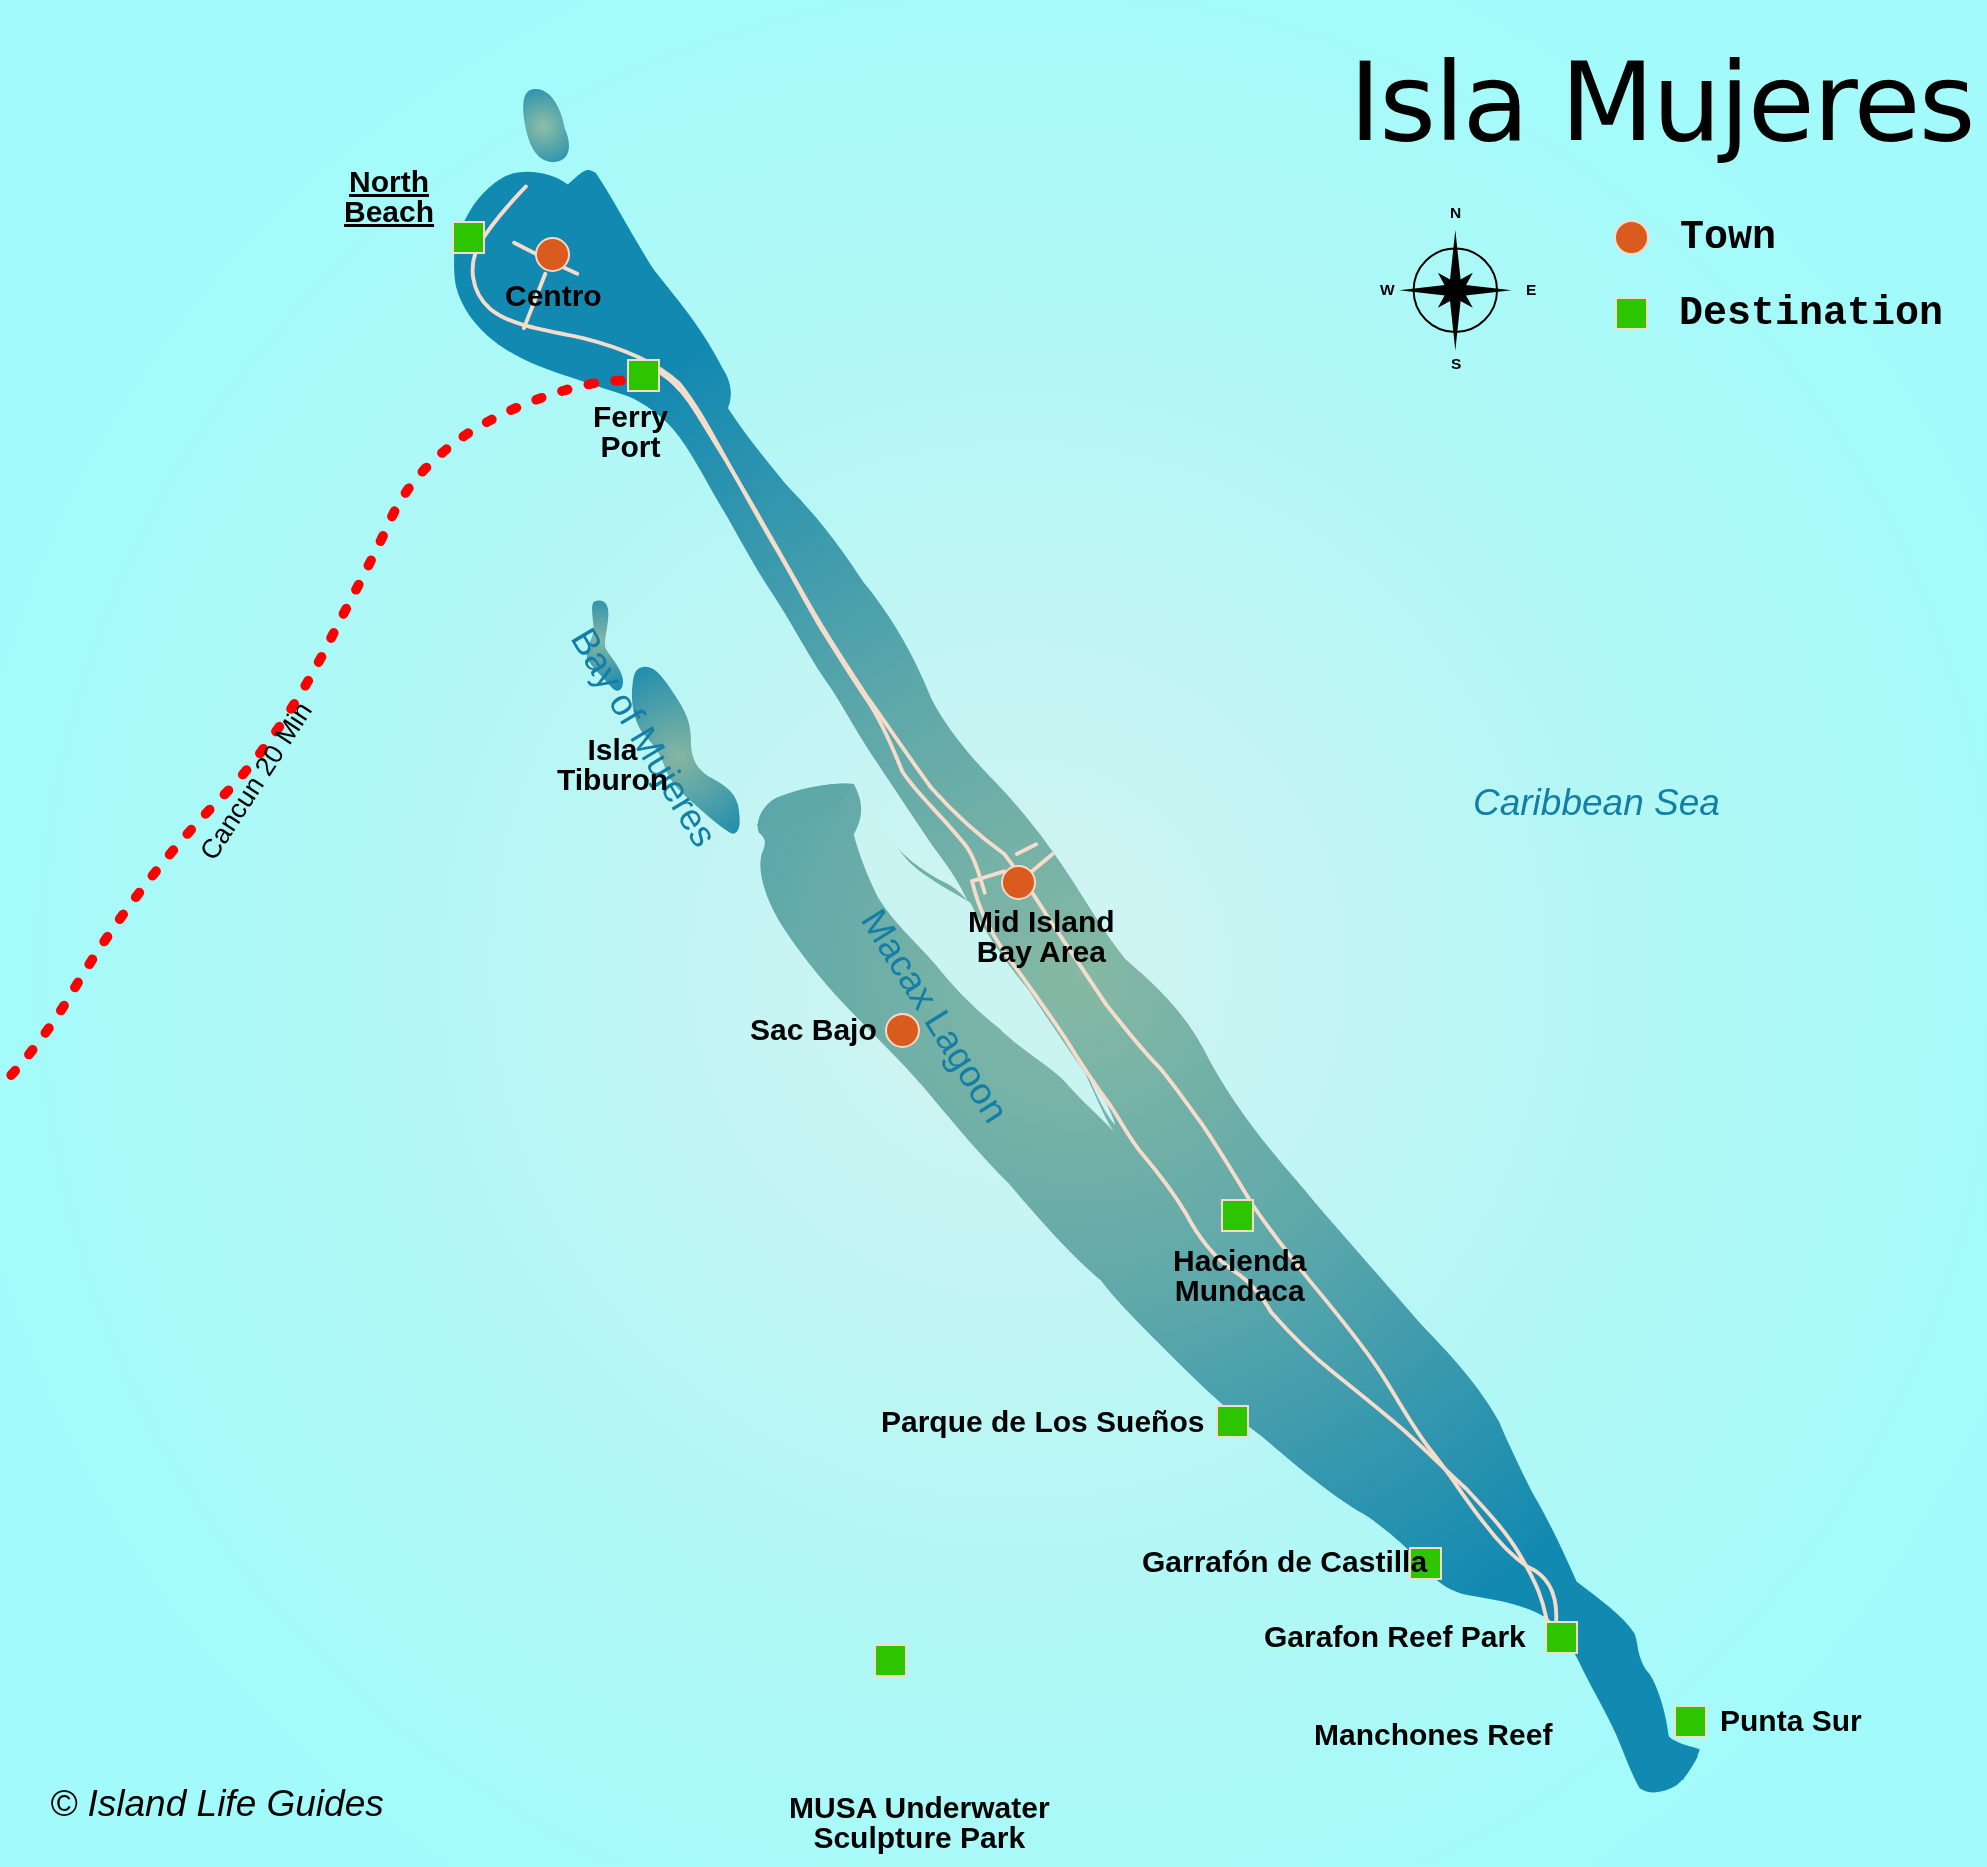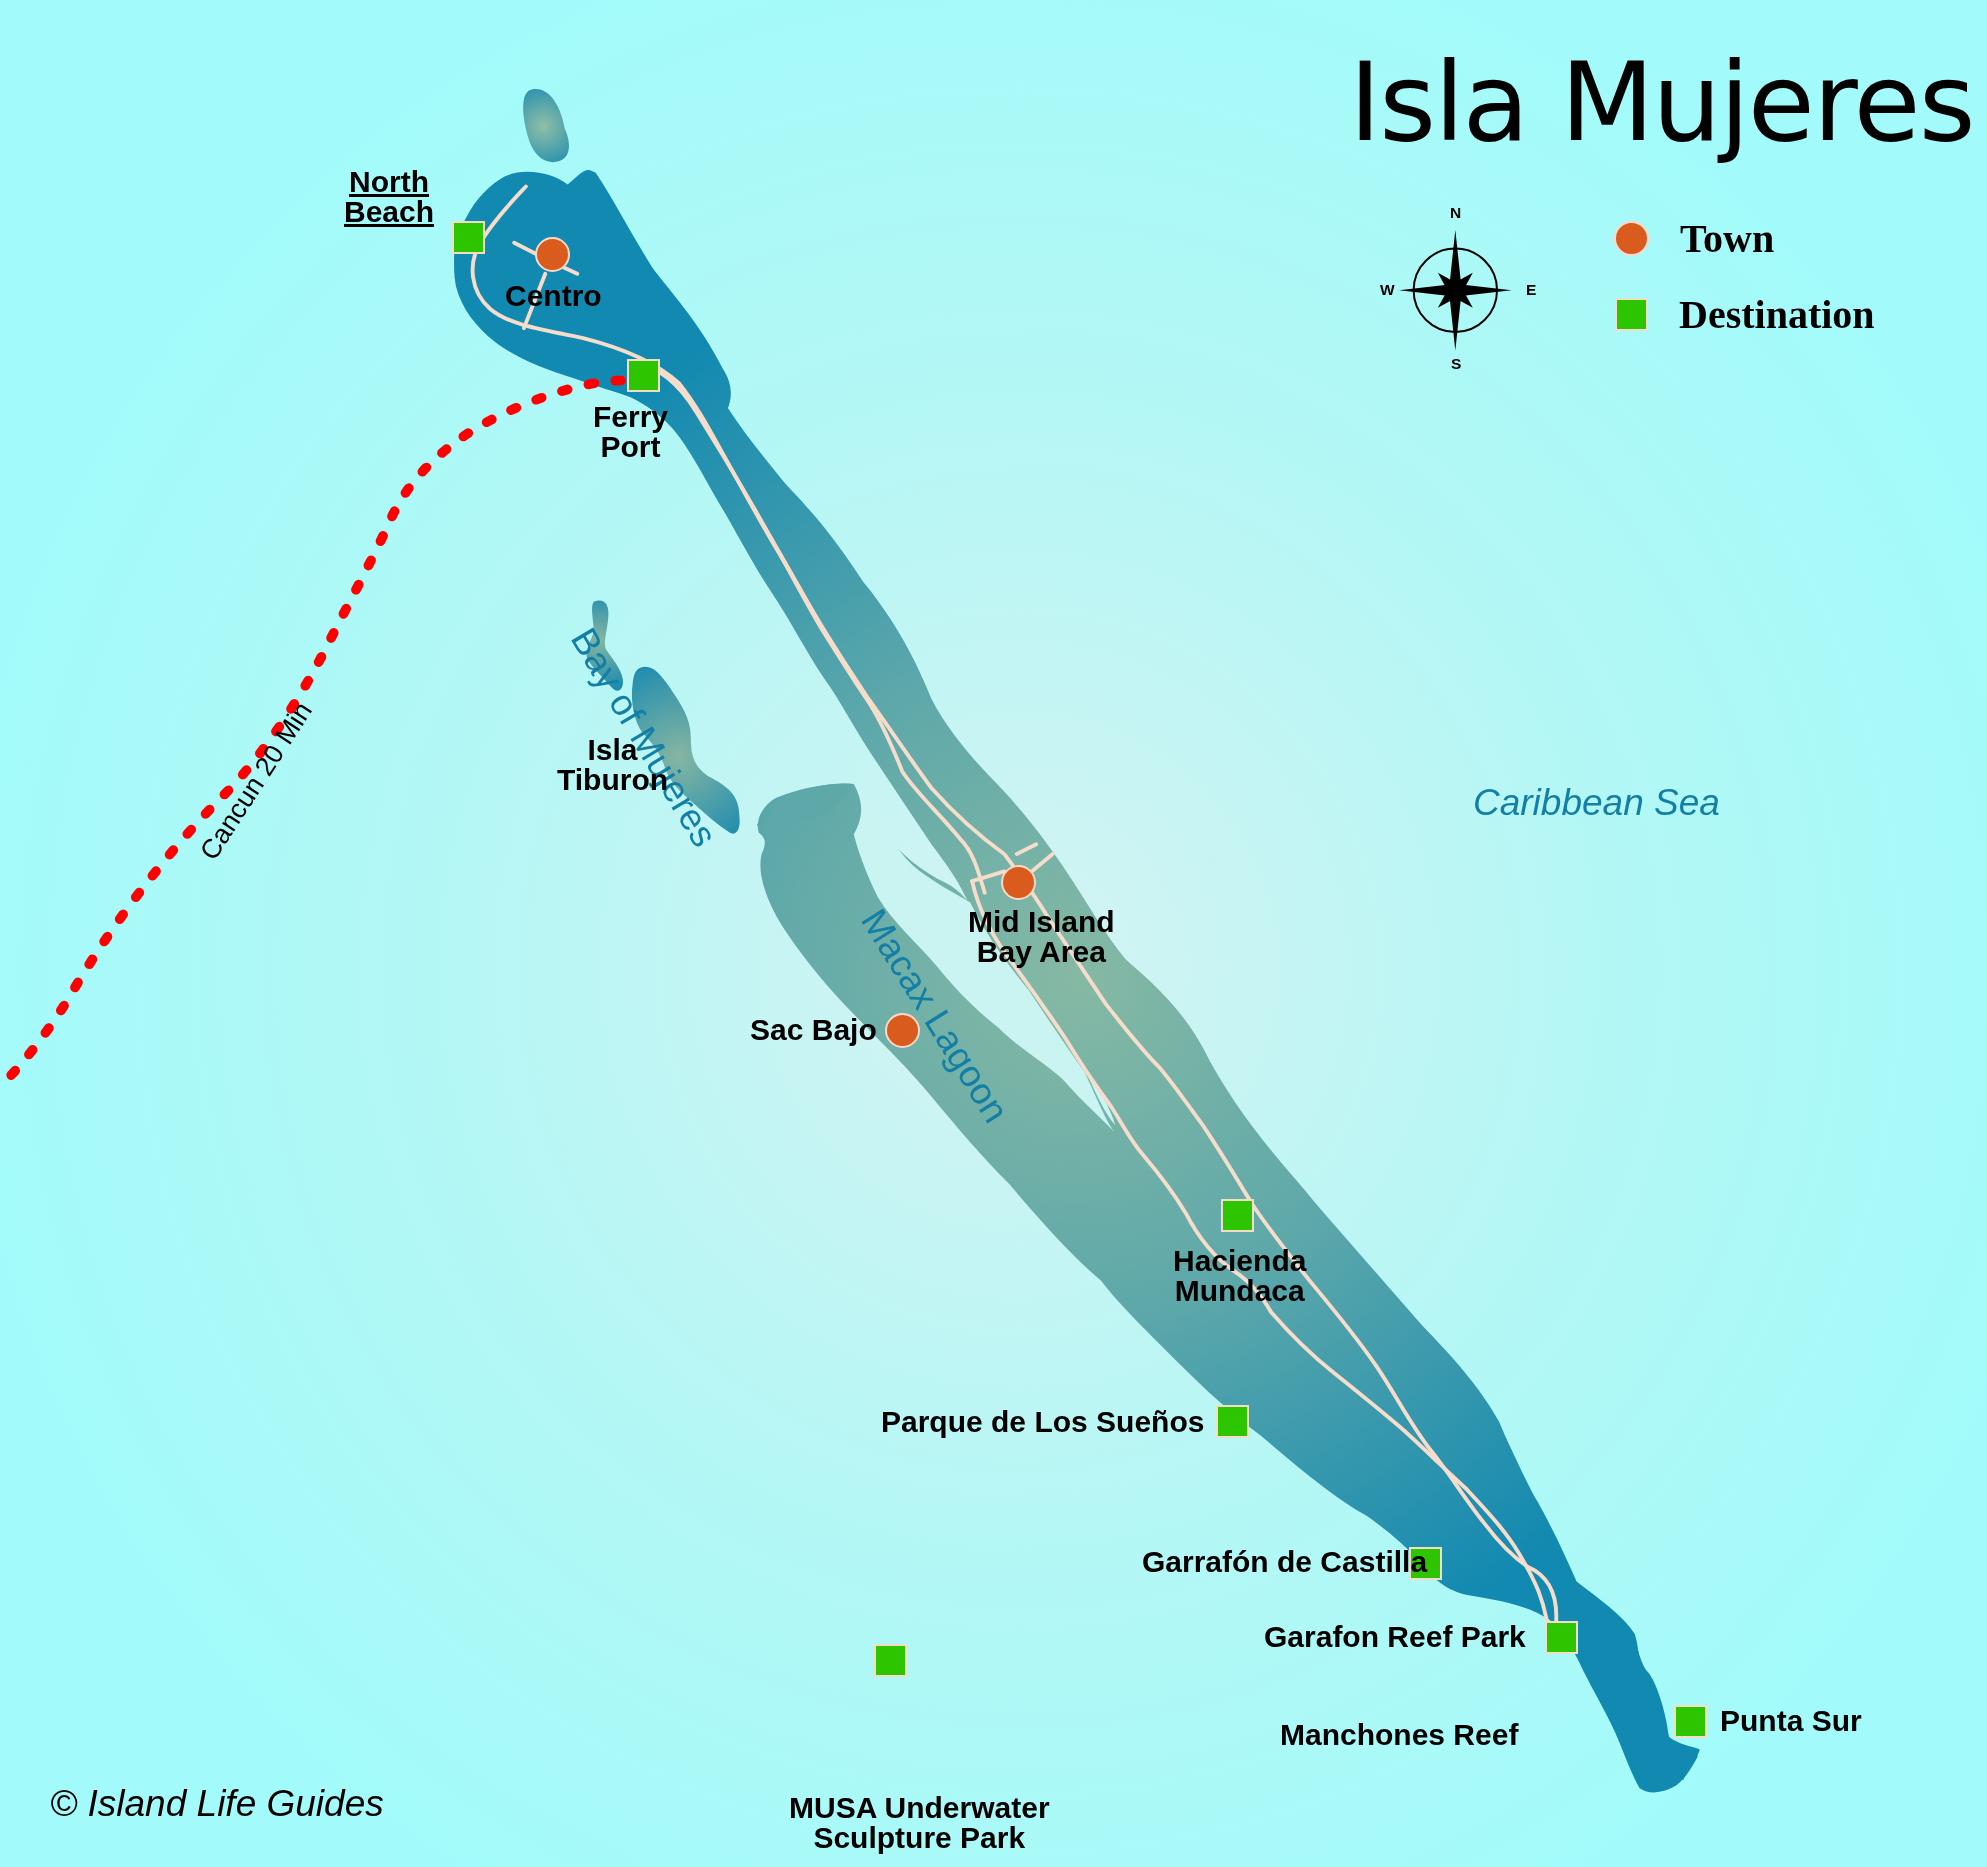--- a/index.html
+++ b/index.html
@@ -31,21 +31,21 @@
       left: 1349px; top: 39px;
       font-family: "DejaVu Sans", sans-serif;
       font-size: 109px;
       font-weight: normal;
       letter-spacing: -1.9px;
       color: #000;
       white-space: nowrap;
     }
     .legend-item { position: absolute; display: flex; align-items: center; }
     .legend-label {
-      font-family: Liberation Serif, serif;
+      font-family: Liberation Mono, monospace;
       font-weight: bold;
       font-size: 40px;
       color: #000;
       margin-left: 31px;
     }
     .town-dot {
       width: 35px; height: 35px; border-radius: 50%;
       background: #d95b1e; border: 2.9px solid #fbd8c8; box-sizing: border-box;
     }
     .dest-square {
@@ -283,16 +283,16 @@
 <span class="marker dest-square" style="left:874px; top:1644px;"></span>
 <div class="lbl" style="left:757px; top:1793px;margin-left:32px;">
   <div>MUSA Underwater</div>
   <div>Sculpture Park</div>
 </div>
 
 <div class="lbl" style="left:557px; top:735px;">
   <div>Isla</div>
   <div>Tiburon</div>
 </div>
-<div class="lbl" style="left:1280px; top:1720px;">Manchones Reef</div>
+<div class="lbl" style="left:1314px; top:1720px;">Manchones Reef</div>
 
 <div class="credit">© Island Life Guides</div>
 
 
 </body></html>

